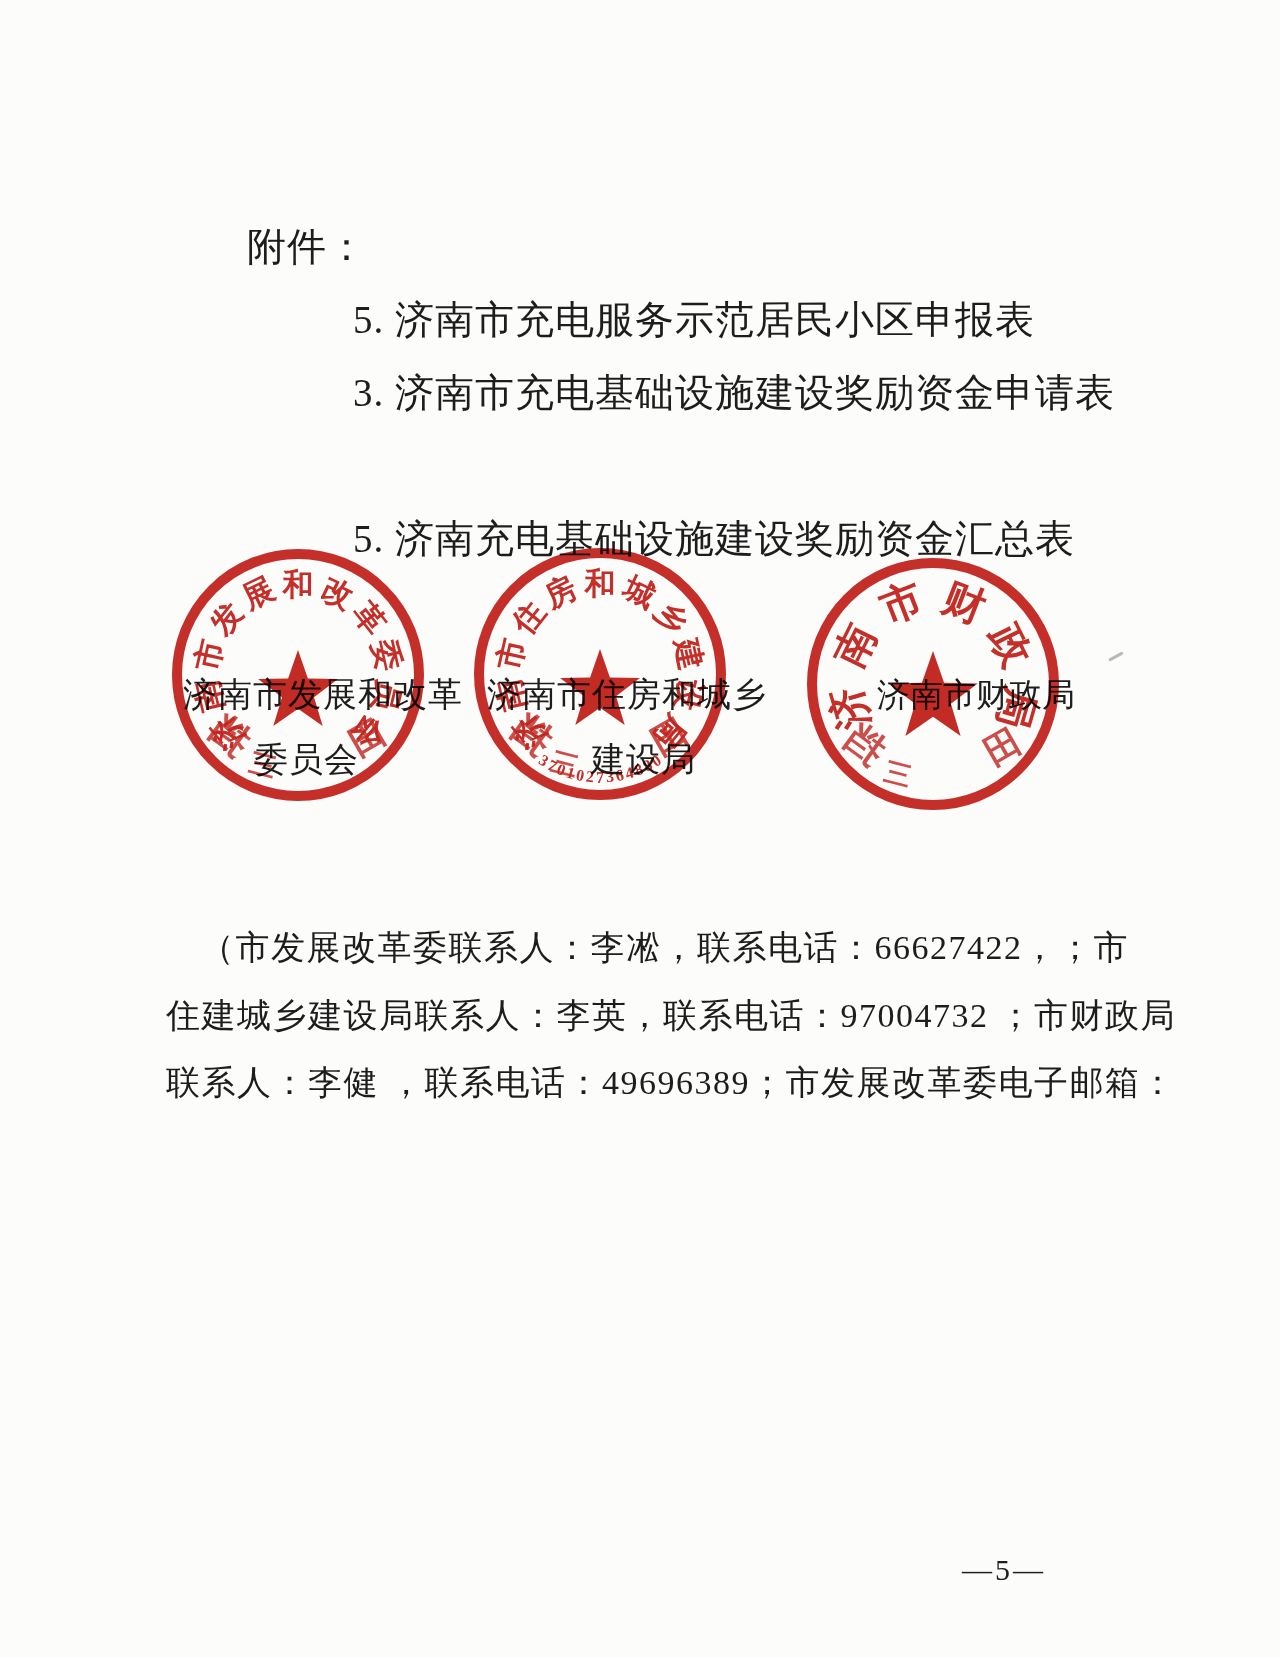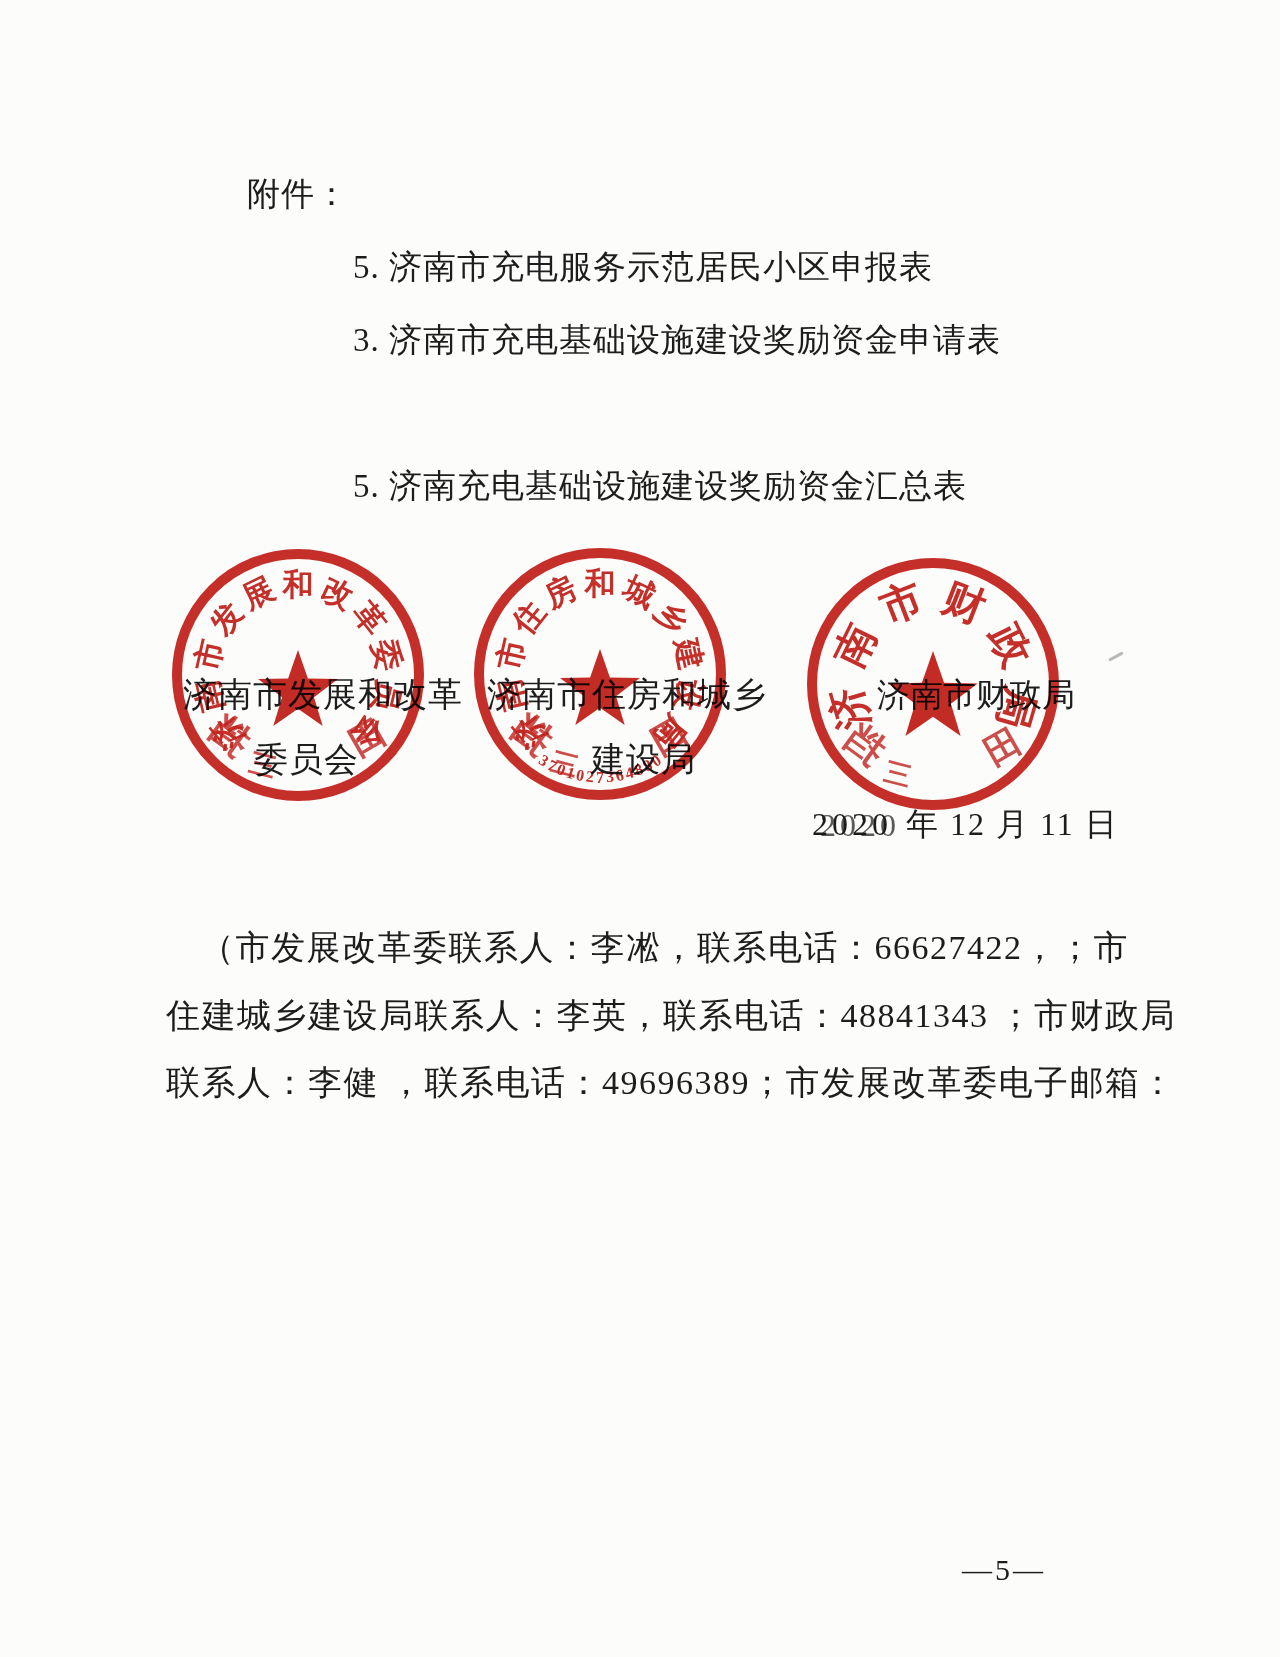--- a/index.html
+++ b/index.html
@@ -5,21 +5,21 @@
   html,body{margin:0;padding:0;background:#e8e8e8;}
   .page{
     position:relative;
     width:1280px;height:1657px;
     background:#fcfcfb;
     font-family:"Liberation Serif","DejaVu Serif",serif;
     color:#1d1d1d;
     overflow:hidden;
   }
   .abs{position:absolute;white-space:nowrap;}
-  .att{font-size:33px;letter-spacing:1px;}
+  .att{font-size:39px;letter-spacing:1px;margin-top:48px;}
   .org{font-size:34px;letter-spacing:1px;font-weight:500;}
   .org3{font-size:33px;letter-spacing:0px;}
   .dateline{font-size:32px;letter-spacing:2px;}
   .ghost-year{text-shadow:8px 1px 0 rgba(35,35,35,0.75);letter-spacing:4px;margin-right:4px;}
   .contact{font-size:34px;letter-spacing:1.5px;}
   .pageno{font-size:30px;letter-spacing:3px;}
   .seal{mix-blend-mode:multiply;}
   .seal text{font-family:"Liberation Serif","DejaVu Serif",serif;}
   .artifact{
     width:16px;height:3px;background:#a9a6a2;
@@ -37,23 +37,20 @@
   <div class="abs att" style="left:353px;top:464px">5. 济南充电基础设施建设奖励资金汇总表</div>
 
   <div class="abs org" style="left:183px;top:672px">济南市发展和改革</div>
   <div class="abs org" style="left:254px;top:737px">委员会</div>
 
   <div class="abs org" style="left:487px;top:672px">济南市住房和城乡</div>
   <div class="abs org" style="left:591px;top:737px">建设局</div>
 
   <div class="abs org org3" style="left:877px;top:673px">济南市财政局</div>
 
-  <div class="abs dateline" style="left:812px;top:803px">
-    <span class="ghost-year">2020</span><span> 年 12 月 11 日</span>
-  </div>
 
   <svg class="abs seal" style="left:168px;top:545px" width="260" height="260" viewBox="0 0 260 260">
       <circle cx="130" cy="130" r="121" fill="none" stroke="#c4241e" stroke-width="10" opacity="0.95"></circle>
       <text x="59.3" y="187.3" fill="#c4241e" font-size="31" font-weight="bold" text-anchor="middle" dominant-baseline="central" transform="rotate(-129.0 59.3 187.3)" opacity="0.95">济</text>
       <text x="41.4" y="150.8" fill="#c4241e" font-size="31" font-weight="bold" text-anchor="middle" dominant-baseline="central" transform="rotate(-103.2 41.4 150.8)" opacity="0.95">南</text>
       <text x="41.2" y="110.1" fill="#c4241e" font-size="31" font-weight="bold" text-anchor="middle" dominant-baseline="central" transform="rotate(-77.4 41.2 110.1)" opacity="0.95">市</text>
       <text x="58.7" y="73.5" fill="#c4241e" font-size="31" font-weight="bold" text-anchor="middle" dominant-baseline="central" transform="rotate(-51.6 58.7 73.5)" opacity="0.95">发</text>
       <text x="90.4" y="48.1" fill="#c4241e" font-size="31" font-weight="bold" text-anchor="middle" dominant-baseline="central" transform="rotate(-25.8 90.4 48.1)" opacity="0.95">展</text>
       <text x="130" y="39" fill="#c4241e" font-size="31" font-weight="bold" text-anchor="middle" dominant-baseline="central" transform="rotate(0.0 130 39)" opacity="0.95">和</text>
       <text x="169.6" y="48.1" fill="#c4241e" font-size="31" font-weight="bold" text-anchor="middle" dominant-baseline="central" transform="rotate(25.8 169.6 48.1)" opacity="0.95">改</text>
@@ -107,18 +104,18 @@
       <text x="213.6" y="154" fill="#c4241e" font-size="41" font-weight="bold" text-anchor="middle" dominant-baseline="central" transform="rotate(106.0 213.6 154)" opacity="0.95">局</text>
       <polygon points="130.0,97.0 141.1,128.8 174.7,129.5 147.9,149.8 157.6,182.0 130.0,162.8 102.4,182.0 112.1,149.8 85.3,129.5 118.9,128.8" fill="#c4241e" opacity="0.97"></polygon>
       <text fill="#c4241e" font-size="38" font-weight="bold" opacity="0.8" text-anchor="middle" dominant-baseline="central" transform="translate(62 190) rotate(36) scale(-1 1)">挡</text>
       <text fill="#c4241e" font-size="27" font-weight="bold" opacity="0.8" text-anchor="middle" dominant-baseline="central" transform="translate(94 220) rotate(14) scale(-1 1)">三</text>
       <text fill="#c4241e" font-size="36" font-weight="bold" opacity="0.8" text-anchor="middle" dominant-baseline="central" transform="translate(198 194) rotate(-30) scale(-1 1)">田</text>
     </svg>
 
   <div class="abs artifact" style="left:1108px;top:655px"></div>
 
   <div class="abs contact" style="left:200px;top:925px">（市发展改革委联系人：李凇，联系电话：66627422，；市</div>
-  <div class="abs contact" style="left:166px;top:993px">住建城乡建设局联系人：李英，联系电话：48841343 ；市财政局</div>
+  <div class="abs contact" style="left:166px;top:993px">住建城乡建设局联系人：李英，联系电话：97004732 ；市财政局</div>
   <div class="abs contact" style="left:166px;top:1060px">联系人：李健 ，联系电话：49696389；市发展改革委电子邮箱：</div>
 
   <div class="abs pageno" style="left:962px;top:1553px">—5—</div>
 
 </div>
 
 </body></html>

